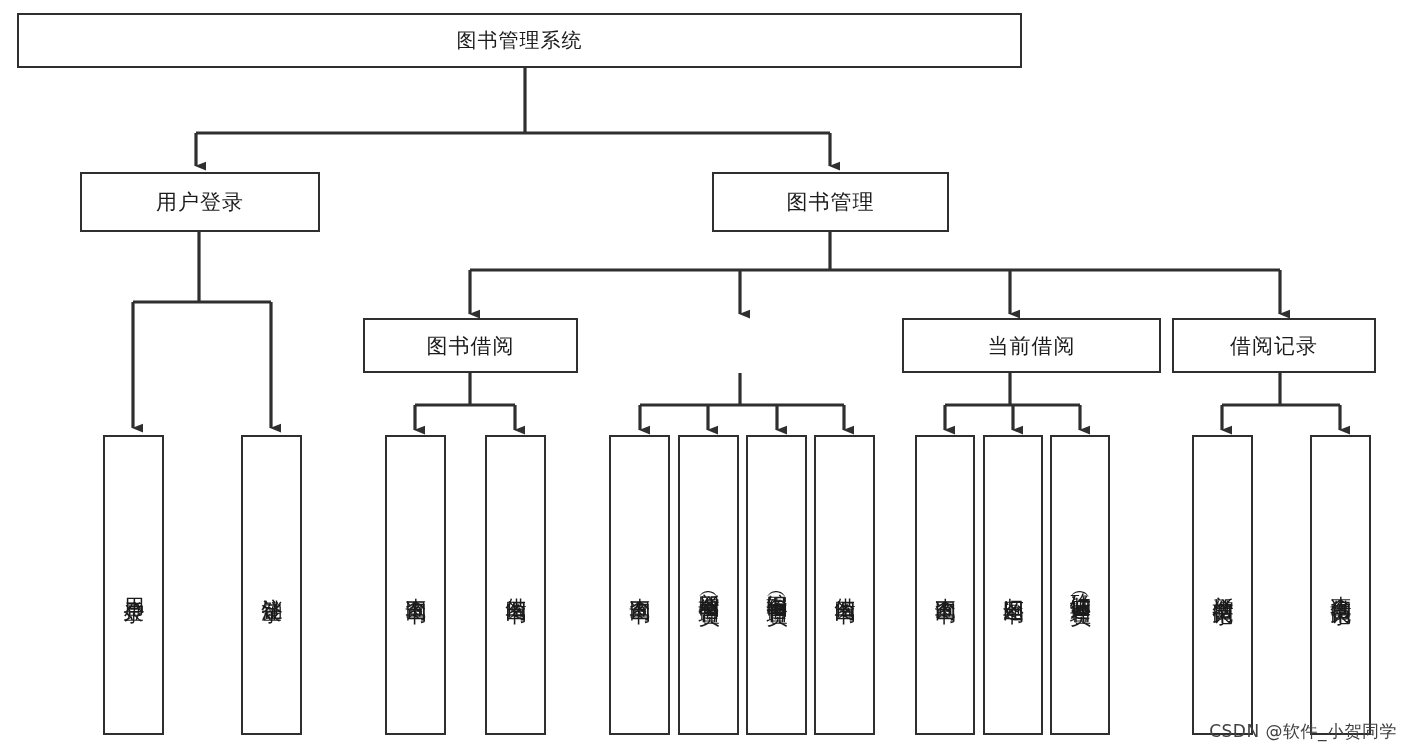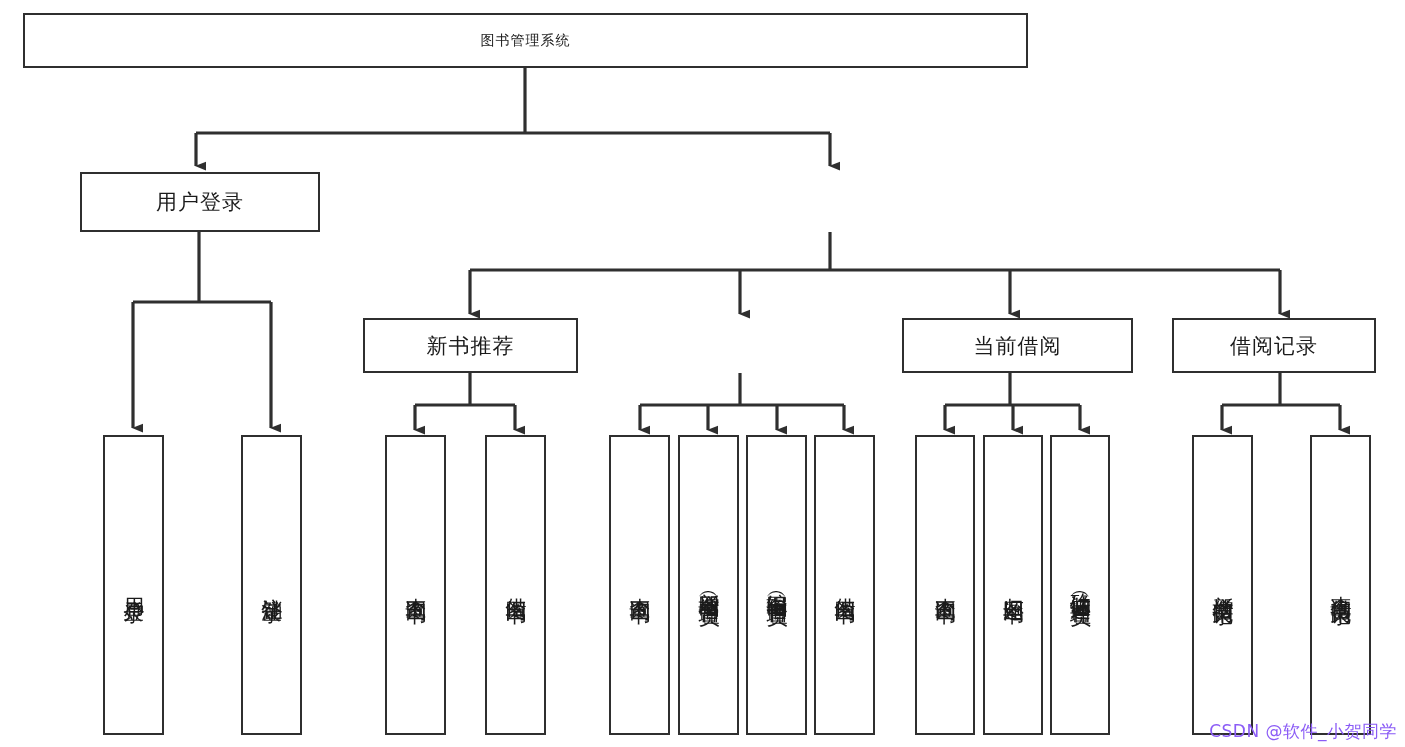--- a/index.html
+++ b/index.html
@@ -32,22 +32,21 @@
     align-items: center;
     justify-content: center;
     color: #1b1b1b;
   }
   .node.h {
     font-size: 21px;
     letter-spacing: 1px;
     white-space: nowrap;
   }
   .node.root {
-    font-size: 14px;
-    margin-left: 6px;
+    font-size: 20px;
   }
   .leaf {
     position: absolute;
     box-sizing: border-box;
     border: 2px solid #2f2f2f;
     background: #ffffff;
     display: flex;
     align-items: center;
     justify-content: center;
     padding: 6px 0;
@@ -60,21 +59,21 @@
     letter-spacing: 2px;
     color: #1b1b1b;
     white-space: nowrap;
     text-align: center;
   }
   #watermark {
     position: absolute;
     right: 8px;
     bottom: 4px;
     font-size: 17px;
-    color: #8b5cf6;
+    color: #404040;
     white-space: nowrap;
     letter-spacing: 0.5px;
   }
 </style>
 </head>
 <body>
 
 <div id="stage">
 
   <svg id="connectors" viewBox="0 0 1405 747">
@@ -127,25 +126,28 @@
     </g>
   </svg>
 
   <div class="node h root" style="left:17px; top:13px; width:1005px; height:55px;">
     <span>图书管理系统</span>
   </div>
 
   <div class="node h" style="left:80px; top:172px; width:240px; height:60px;">
     <span>用户登录</span>
   </div>
+  <div class="node h" style="left:712px; top:172px; width:237px; height:60px;">
+    <span>图书管理</span>
+  </div>
 
   <div class="node h" style="left:363px; top:318px; width:215px; height:55px;">
-    <span>新书推荐</span>
+    <span>图书借阅</span>
   </div>
-  <div class="node h" style="left:902px; top:318px; width:231px; height:55px;">
+  <div class="node h" style="left:902px; top:318px; width:259px; height:55px;">
     <span>当前借阅</span>
   </div>
   <div class="node h" style="left:1172px; top:318px; width:204px; height:55px;">
     <span>借阅记录</span>
   </div>
 
   <div class="leaf" style="left:103px; top:435px; width:61px; height:300px;">
     <span class="leaf-label">用户登录</span>
   </div>
   <div class="leaf" style="left:241px; top:435px; width:61px; height:300px;">

